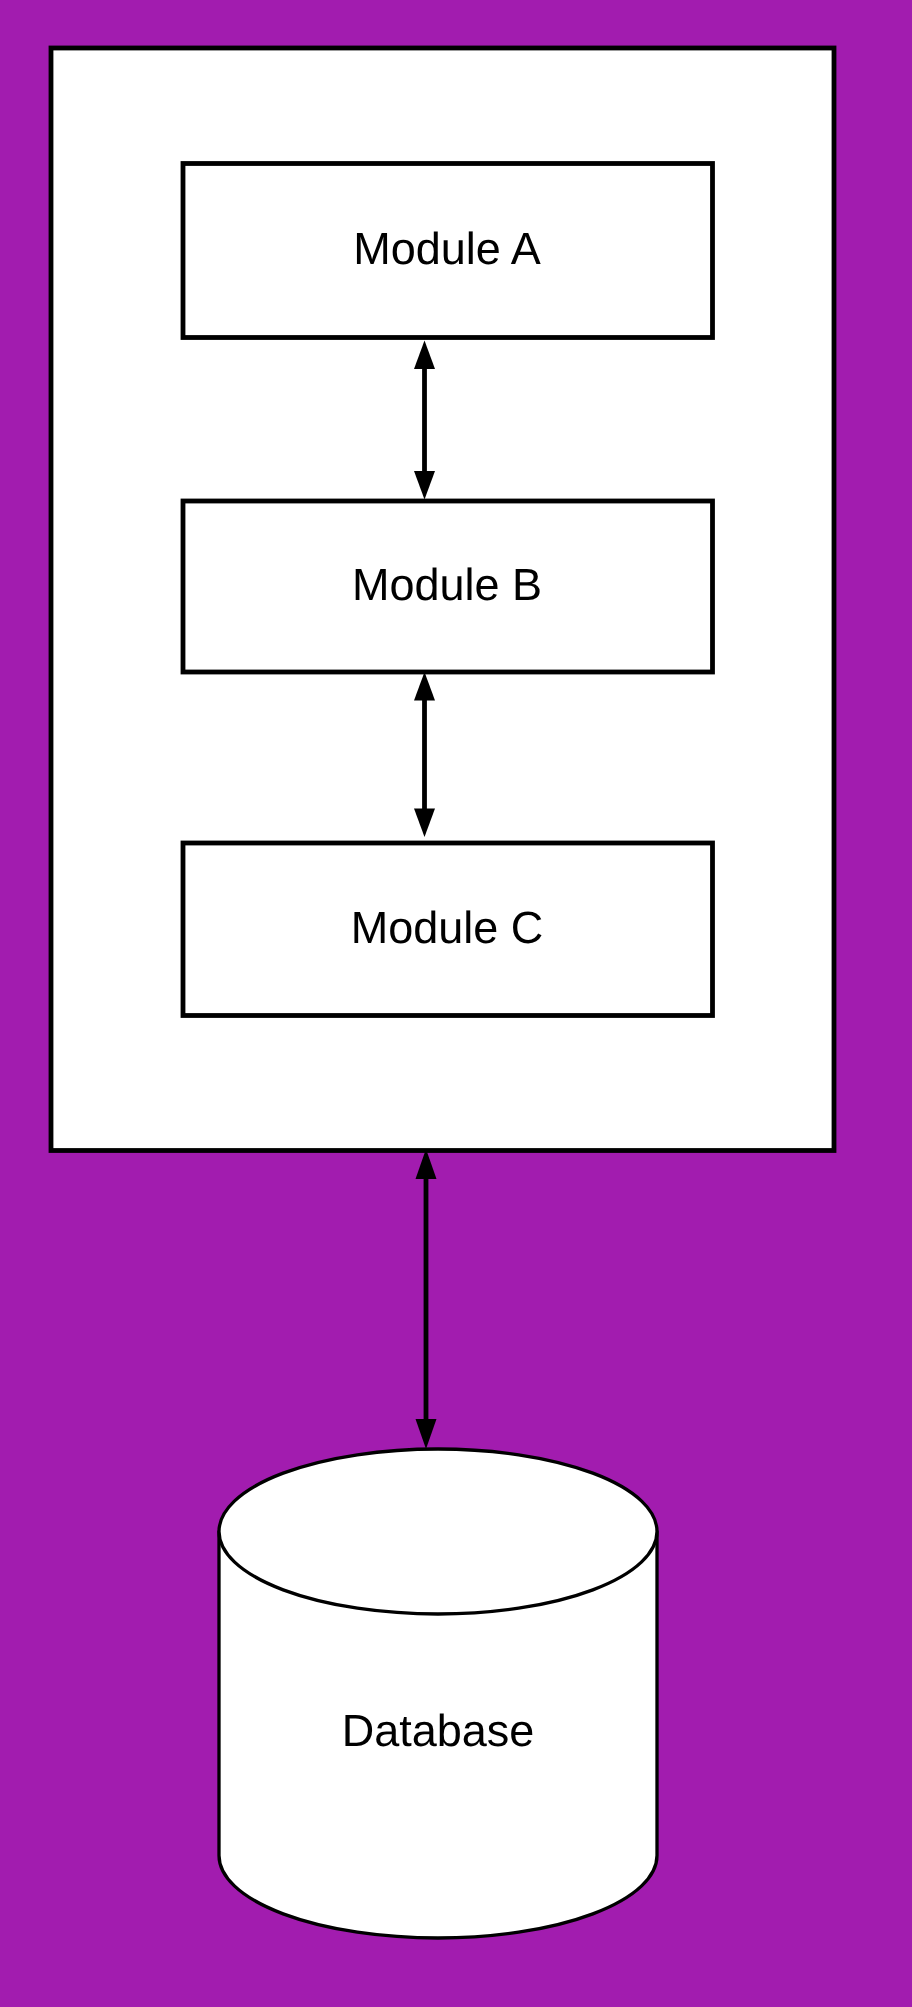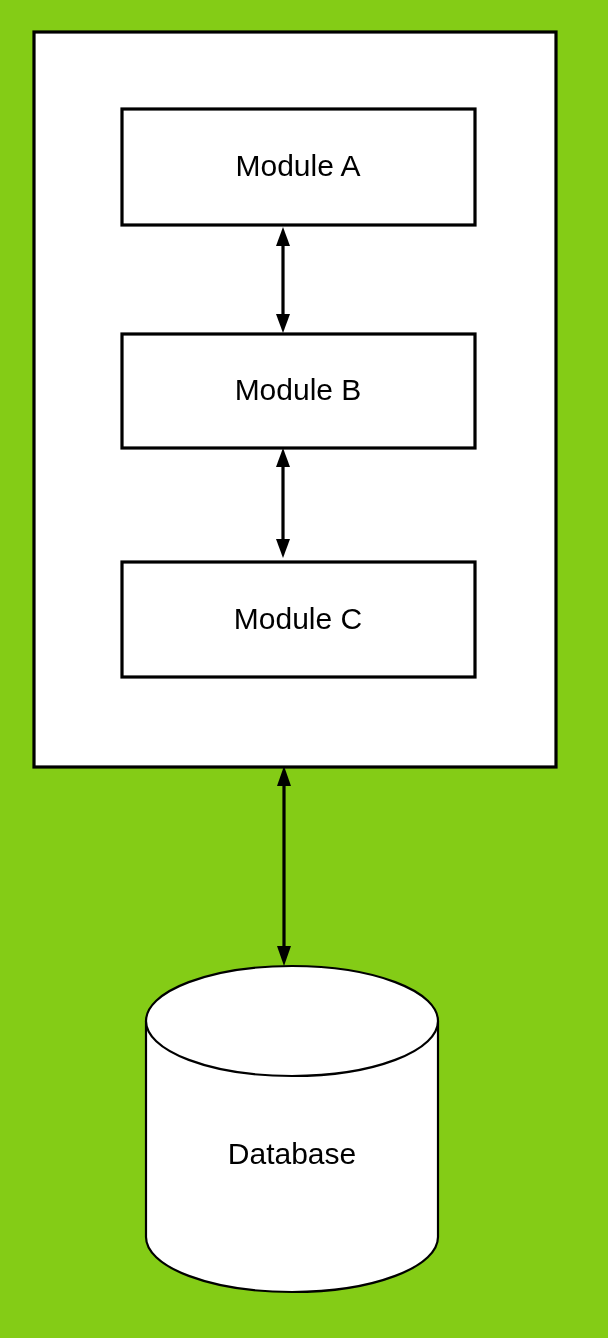--- a/index.html
+++ b/index.html
@@ -9,21 +9,21 @@
     background: #ffffff;
   }
   body {
     font-family: "Liberation Sans", sans-serif;
     -webkit-font-smoothing: antialiased;
   }
   #canvas {
     position: relative;
     width: 608px;
     height: 1338px;
-    background: #84cc16;
+    background: #a21caf;
     overflow: hidden;
     text-align: center;
   }
   #diagram-svg {
     position: absolute;
     left: 0;
     top: 0;
     width: 608px;
     height: 1338px;
     display: block;

